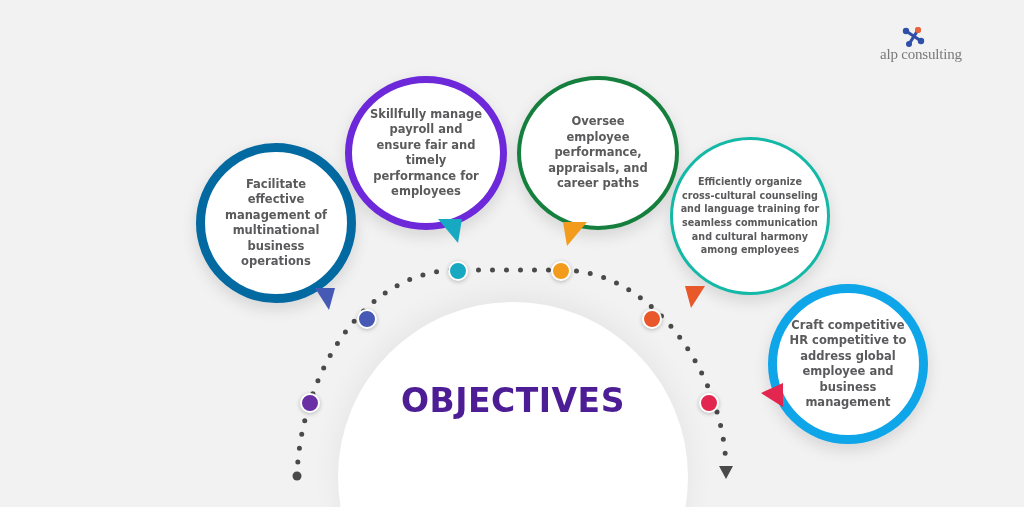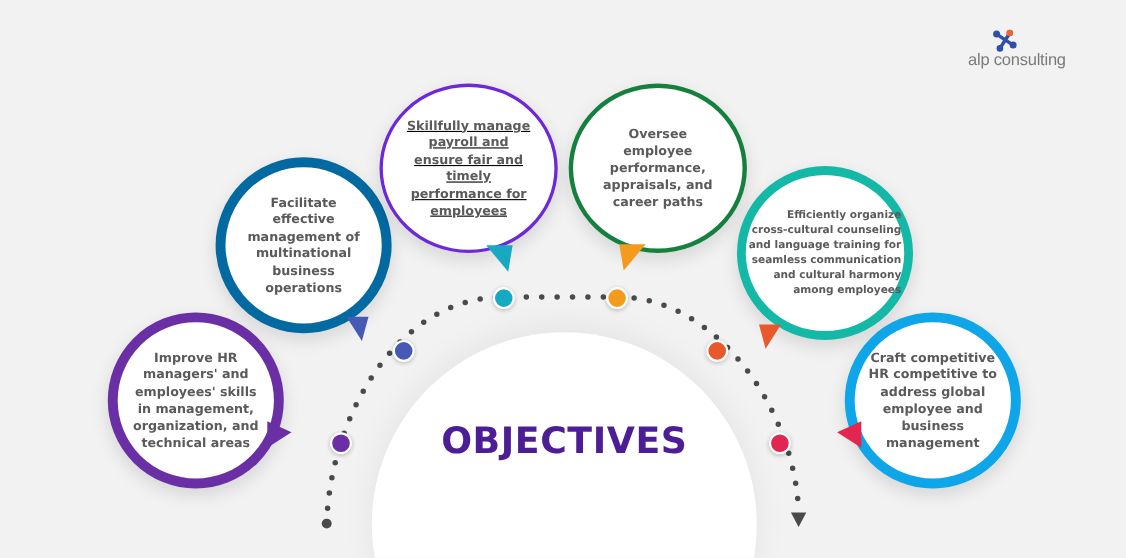--- a/index.html
+++ b/index.html
@@ -10,21 +10,21 @@
     position: relative;
   }
   .canvas { position: absolute; left: 0; top: 0; width: 1024px; height: 507px; }
 
   .logo {
     position: absolute; left: 878px; top: 26px; width: 130px; height: 50px;
   }
   .logo-mark { position: absolute; left: 22px; top: 0; width: 26px; height: 24px; }
   .logo-text {
     position: absolute; left: 2px; top: 20px;
-    font-family: Liberation Sans, sans-serif; font-size: 15px; color: #7a7a7a;
+    font-family: Liberation Serif, serif; font-size: 15px; color: #7a7a7a;
     letter-spacing: -0.2px; white-space: nowrap;
   }
 
   .center-disc {
     position: absolute; left: 338px; top: 302px; width: 350px; height: 350px;
     border-radius: 50%; background: #ffffff;
     box-shadow: 0 -6px 30px rgba(0,0,0,0.06);
   }
   .center-title {
     position: absolute; left: 360px; top: 380px; width: 306px;
@@ -85,45 +85,34 @@
   <div class="node" style="left:448px; top:261px; background:#17a8c2;"></div>
   <div class="node" style="left:551px; top:261px; background:#f29b1d;"></div>
   <div class="node" style="left:642px; top:309px; background:#e8582a;"></div>
   <div class="node" style="left:699px; top:393px; background:#e3264f;"></div>
 
   <div class="center-disc"></div>
   <div class="center-title">
     <div>OBJECTIVES</div>
   </div>
 
-  <div class="bubble" style="left:98px; top:284px; width:160px; height:160px; border:9px solid #6a2fa5;">
-    <div class="bubble-tail" style="right:-16px; bottom:28px; border-left:22px solid #6a2fa5; border-top:10px solid transparent; border-bottom:14px solid transparent;"></div>
-    <div class="bubble-text">
-      <div>Improve HR</div>
-      <div>managers' and</div>
-      <div>employees' skills</div>
-      <div>in management,</div>
-      <div>organization, and</div>
-      <div>technical areas</div>
-    </div>
-  </div>
 
   <div class="bubble" style="left:196px; top:143px; width:160px; height:160px; border:9px solid #0369a1;">
     <div class="bubble-tail" style="right:12px; bottom:-16px; border-top:22px solid #4559b5; border-left:14px solid transparent; border-right:6px solid transparent;"></div>
     <div class="bubble-text">
       <div>Facilitate</div>
       <div>effective</div>
       <div>management of</div>
       <div>multinational</div>
       <div>business</div>
       <div>operations</div>
     </div>
   </div>
 
-  <div class="bubble" style="left:345px; top:76px; width:162px; height:154px; border:3px solid #6d28d9;text-decoration:underline;">
+  <div class="bubble" style="left:345px; top:76px; width:162px; height:154px; border:7px solid #6d28d9;">
     <div class="bubble-tail" style="right:38px; bottom:-20px; border-top:24px solid #17a8c2; border-left:20px solid transparent; border-right:4px solid transparent;"></div>
     <div class="bubble-text">
       <div>Skillfully manage</div>
       <div>payroll and</div>
       <div>ensure fair and</div>
       <div>timely</div>
       <div>performance for</div>
       <div>employees</div>
     </div>
   </div>
@@ -132,21 +121,21 @@
     <div class="bubble-tail" style="left:42px; bottom:-20px; border-top:24px solid #f29b1d; border-right:20px solid transparent; border-left:4px solid transparent;"></div>
     <div class="bubble-text">
       <div>Oversee</div>
       <div>employee</div>
       <div>performance,</div>
       <div>appraisals, and</div>
       <div>career paths</div>
     </div>
   </div>
 
-  <div class="bubble" style="left:670px; top:151px; width:160px; height:158px; border:8px solid #14b8a6;text-align:right;">
+  <div class="bubble" style="left:670px; top:137px; width:160px; height:158px; border:3px solid #14b8a6;">
     <div class="bubble-tail" style="left:12px; bottom:-16px; border-top:22px solid #e8582a; border-right:14px solid transparent; border-left:6px solid transparent;"></div>
     <div class="bubble-text small">
       <div>Efficiently organize</div>
       <div>cross-cultural counseling</div>
       <div>and language training for</div>
       <div>seamless communication</div>
       <div>and cultural harmony</div>
       <div>among employees</div>
     </div>
   </div>

